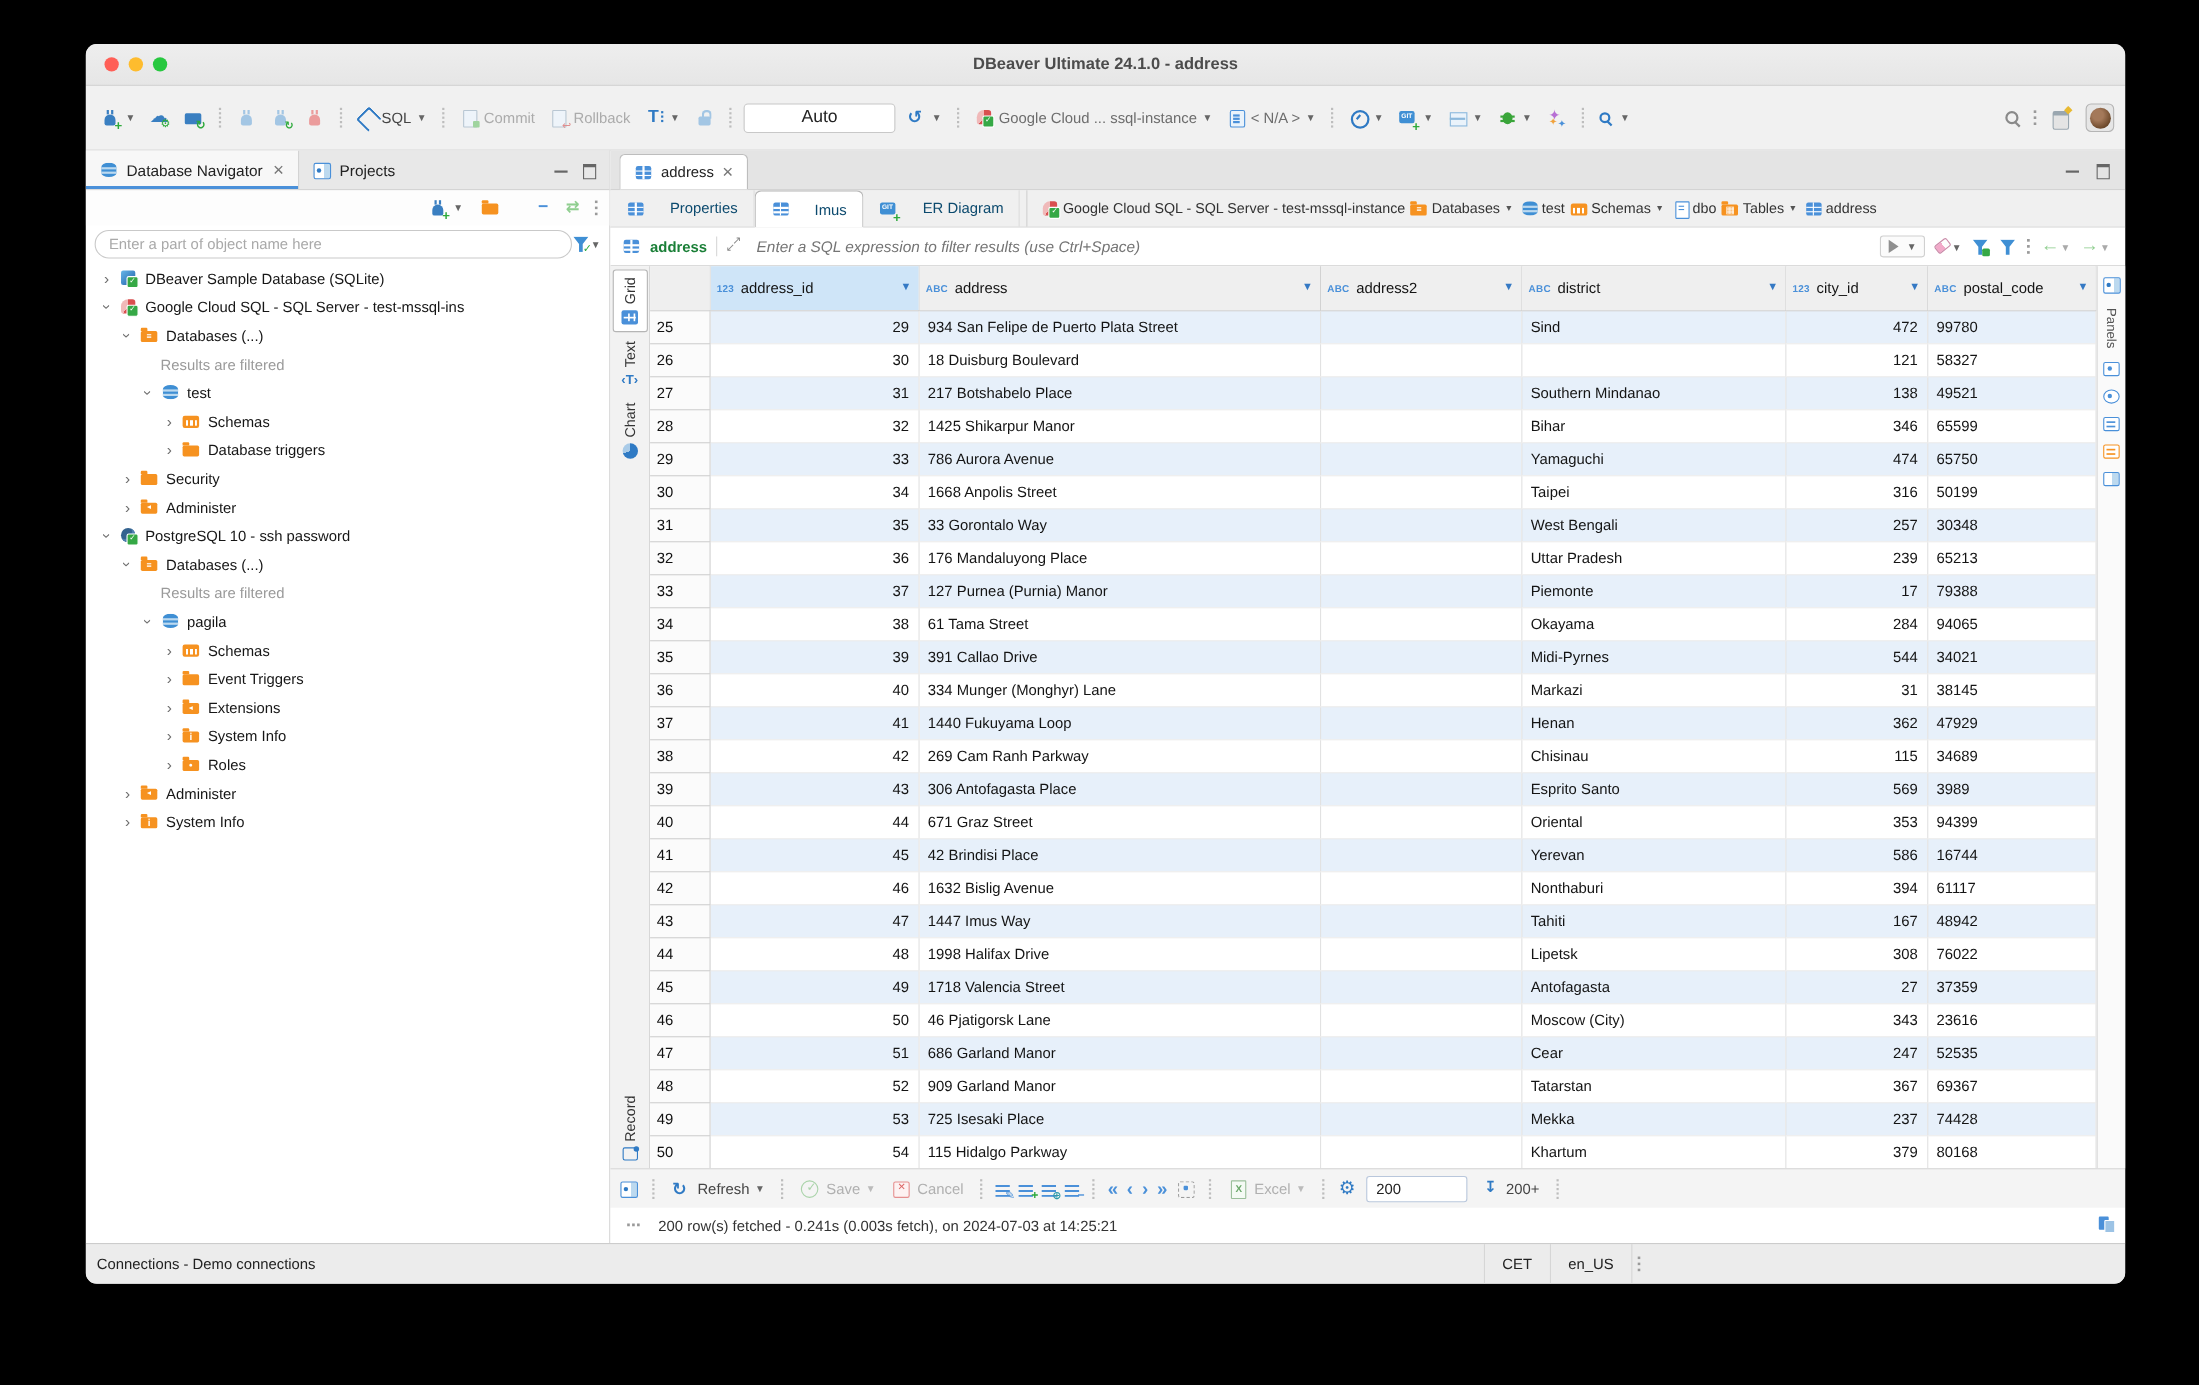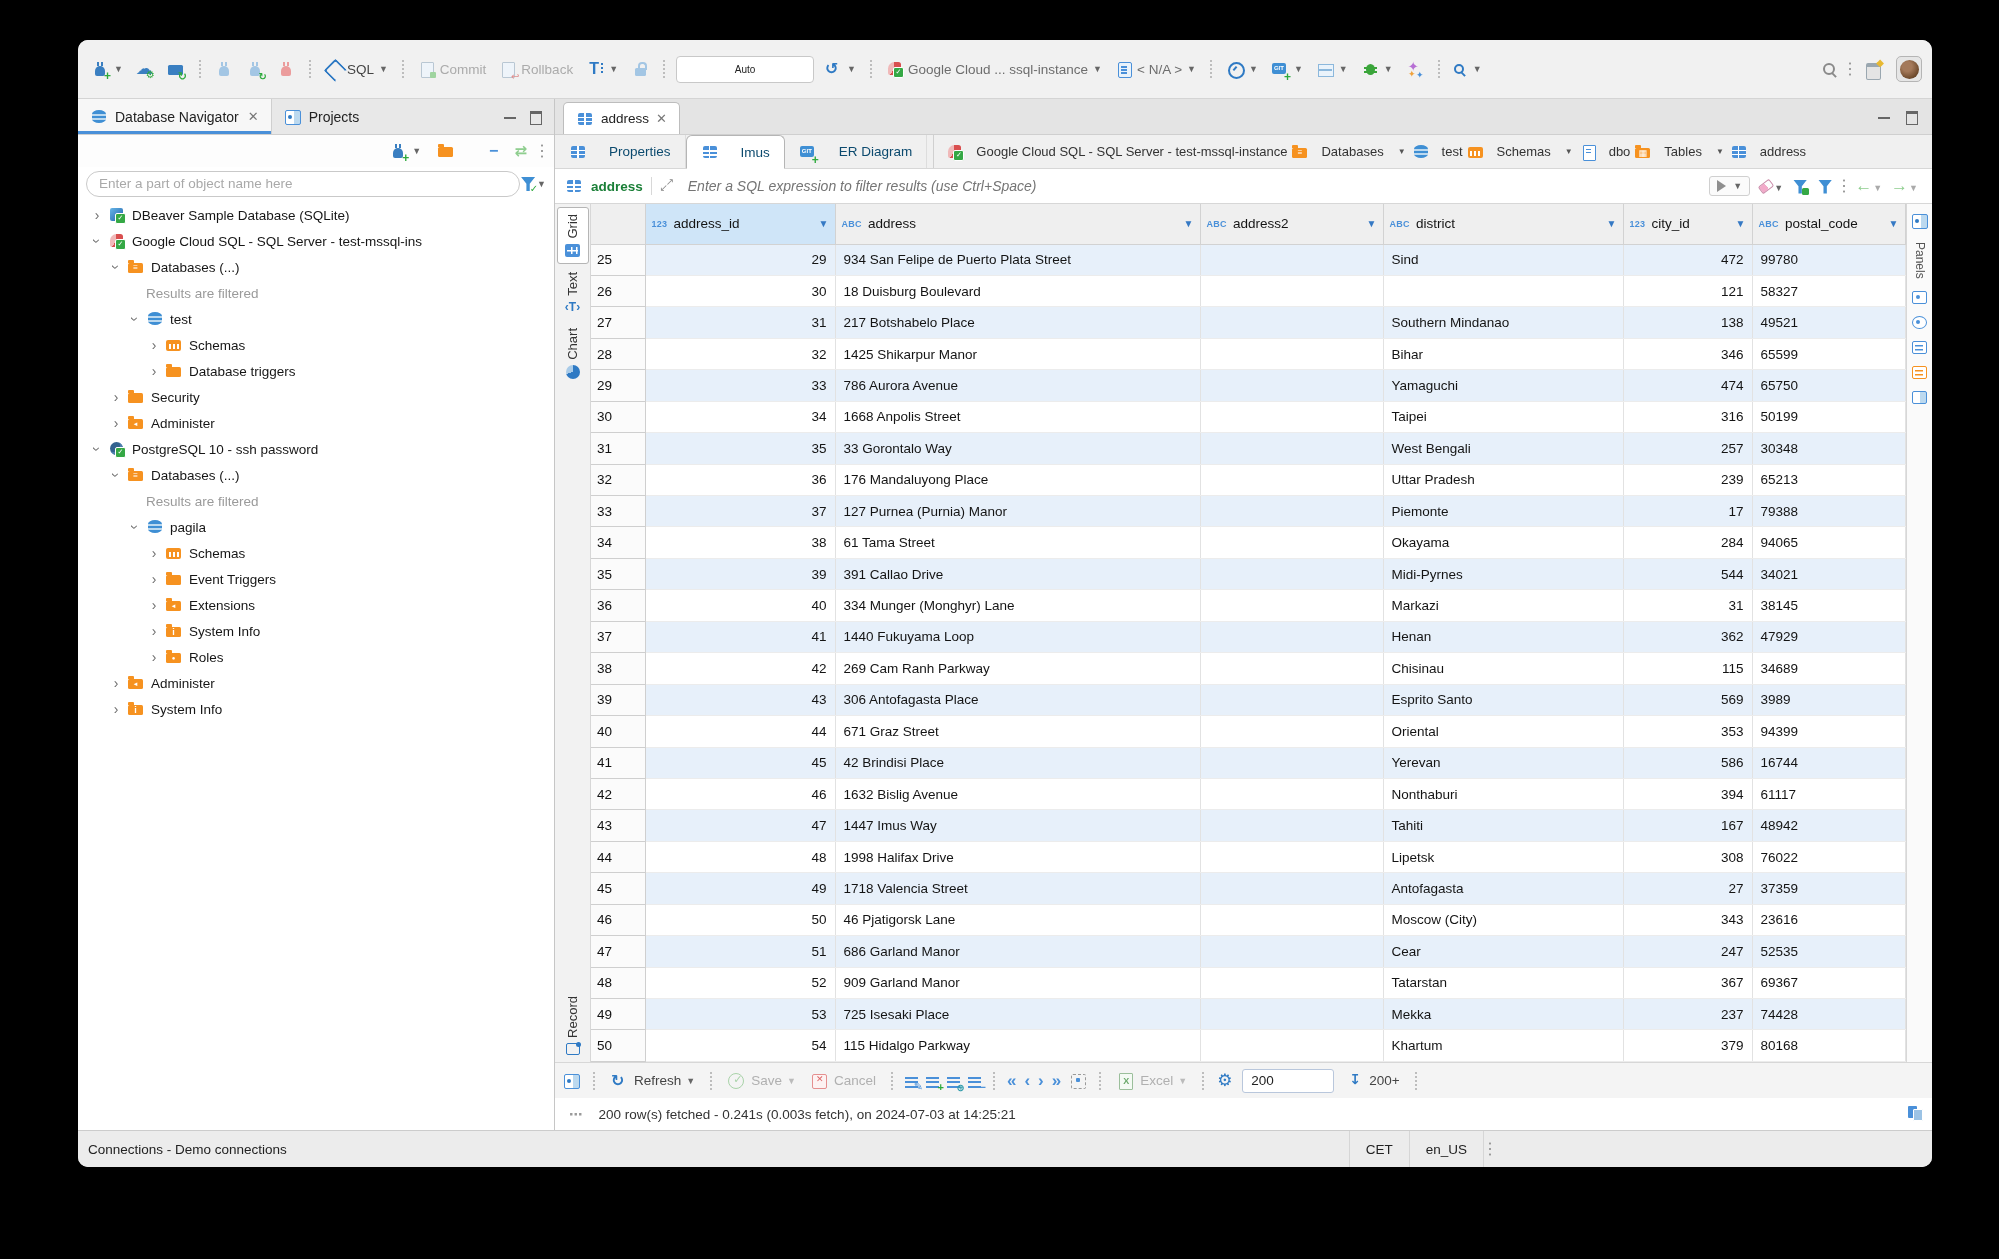--- a/index.html
+++ b/index.html
@@ -14,21 +14,21 @@
   .light.r{background:#ff5f57;} .light.y{background:#febc2e;} .light.g{background:#28c840;}
   .title{position:absolute;left:0;right:0;text-align:center;font-size:15px;font-weight:bold;color:#4c4c4c;}
 
   
   .toolbar{height:59px;background:#f1f1f1;border-bottom:1px solid #d4d4d4;display:flex;align-items:center;padding:0 10px;gap:7px;flex:none;}
   .tb-right{margin-left:auto;display:flex;align-items:center;gap:10px;}
   .tbtn{display:flex;align-items:center;gap:4px;padding:2px 3px;border-radius:3px;color:#444;font-size:13.5px;white-space:nowrap;}
   .tbtn.dis{color:#ababab;}
   .dd{font-size:9px;color:#666;margin-left:1px;}
   .dsep{width:0;height:18px;border-left:2px dotted #bdbdbd;margin:0 4px;flex:none;}
-  .combo{width:138px;height:27px;background:#fff;border:1px solid #c8c8c8;border-radius:4px;display:flex;align-items:center;justify-content:center;font-size:10px;color:#222;}
+  .combo{width:138px;height:27px;background:#fff;border:1px solid #c8c8c8;border-radius:4px;display:flex;align-items:center;justify-content:center;font-size:16px;color:#222;}
   .num-input{width:92px;height:24px;background:#fff;border:1px solid #b9c7dc;border-radius:3px;font-size:13.5px;color:#222;display:flex;align-items:center;padding-left:8px;}
 
   
   .ic{display:inline-block;width:18px;height:18px;position:relative;flex:none;vertical-align:middle;}
   
   .ic[data-icon$="folder"]::before,.ic[data-icon="folder"]::before{content:"";position:absolute;left:1px;top:5px;width:15px;height:10px;background:#f69220;border-radius:1.5px;}
   .ic[data-icon$="folder"]::after{position:absolute;left:1px;top:5px;width:15px;height:10px;color:#fff;font-size:8px;line-height:10px;text-align:center;}
   .ic[data-icon="folder"]::after{content:"";}
   .ic[data-icon="db-folder"]::after{content:"≡";font-weight:bold;}
   .ic[data-icon="admin-folder"]::after{content:"◄";font-size:6px;}
@@ -159,21 +159,21 @@
 
   
   .editor{flex:1;display:flex;flex-direction:column;min-width:0;background:#fff;}
   .ed-tabs{height:36px;background:#e4e4e4;display:flex;align-items:flex-end;flex:none;border-bottom:1px solid #cfcfcf;}
   .ed-tab{height:32px;margin-left:8px;background:#fff;border:1px solid #bdbdbd;border-bottom:none;border-radius:5px 5px 0 0;display:flex;align-items:center;gap:7px;padding:0 12px;font-size:13.5px;color:#222;}
   .ed-winbtns{margin-left:auto;display:flex;align-items:center;gap:14px;padding:0 14px;height:100%;}
   .sub-tabs{height:34px;background:#f0f0f0;display:flex;align-items:stretch;flex:none;border-bottom:1px solid #d7d7d7;}
   .sub-tab{display:flex;align-items:center;gap:22px;padding:0 14px;font-size:13.5px;color:#0c4a6e;border-right:1px solid #dddddd;}
   .sub-tab.active{background:#fff;border:1px solid #b5b5b5;border-bottom-color:#fff;border-radius:6px 6px 0 0;margin-bottom:-1px;}
   .breadcrumb{display:flex;align-items:center;gap:4px;padding:0 12px;border-left:1px solid #d0d0d0;margin-left:6px;min-width:0;overflow:hidden;}
-  .crumb{display:flex;align-items:center;gap:12px;font-size:13px;color:#333;white-space:nowrap;}
+  .crumb{display:flex;align-items:center;gap:2px;font-size:13px;color:#333;white-space:nowrap;}
   .crumb .bc-dd{font-size:8px;color:#555;margin:0 2px;}
   
   .filter-bar{height:35px;background:#fff;border-bottom:1px solid #d7d7d7;display:flex;align-items:center;gap:8px;padding:0 10px;flex:none;}
   .filter-target{color:#1a7f37;font-weight:bold;font-size:13.5px;}
   .fsep{width:1px;height:18px;background:#d8d8d8;}
   .filter-input{flex:1;font-size:14px;font-style:italic;color:#9b9b9b;border:none;outline:none;background:transparent;}
   .filter-right{display:flex;align-items:center;gap:9px;padding-right:4px;}
   .playbox{display:flex;align-items:center;gap:6px;border:1px solid #d0d0d0;background:#fbfbfb;border-radius:3px;padding:3px 7px;}
 
   
@@ -232,20 +232,28 @@
   .sb-right{margin-left:auto;display:flex;align-items:center;height:100%;margin-right:430px;}
   .sb-cell{padding:0 16px;border-left:1px solid #d6d6d6;border-right:1px solid #d6d6d6;height:100%;display:flex;align-items:center;}
   .sb-cell+.sb-cell{border-left:none;}
 </style>
 </head>
 <body>
 
 <div class="stage">
   <div class="window">
 
+    <div class="titlebar">
+      <div class="lights">
+        <span class="light r"></span>
+        <span class="light y"></span>
+        <span class="light g"></span>
+      </div>
+      <div class="title">DBeaver Ultimate 24.1.0 - address</div>
+    </div>
 
     <div class="toolbar">
       <span class="tbtn">
           <span class="ic" data-icon="plug-new">
             <b>+</b>
           </span>
           <span class="dd">▼</span>
         </span>
       <span class="tbtn">
           <span class="ic" data-icon="cloud">

